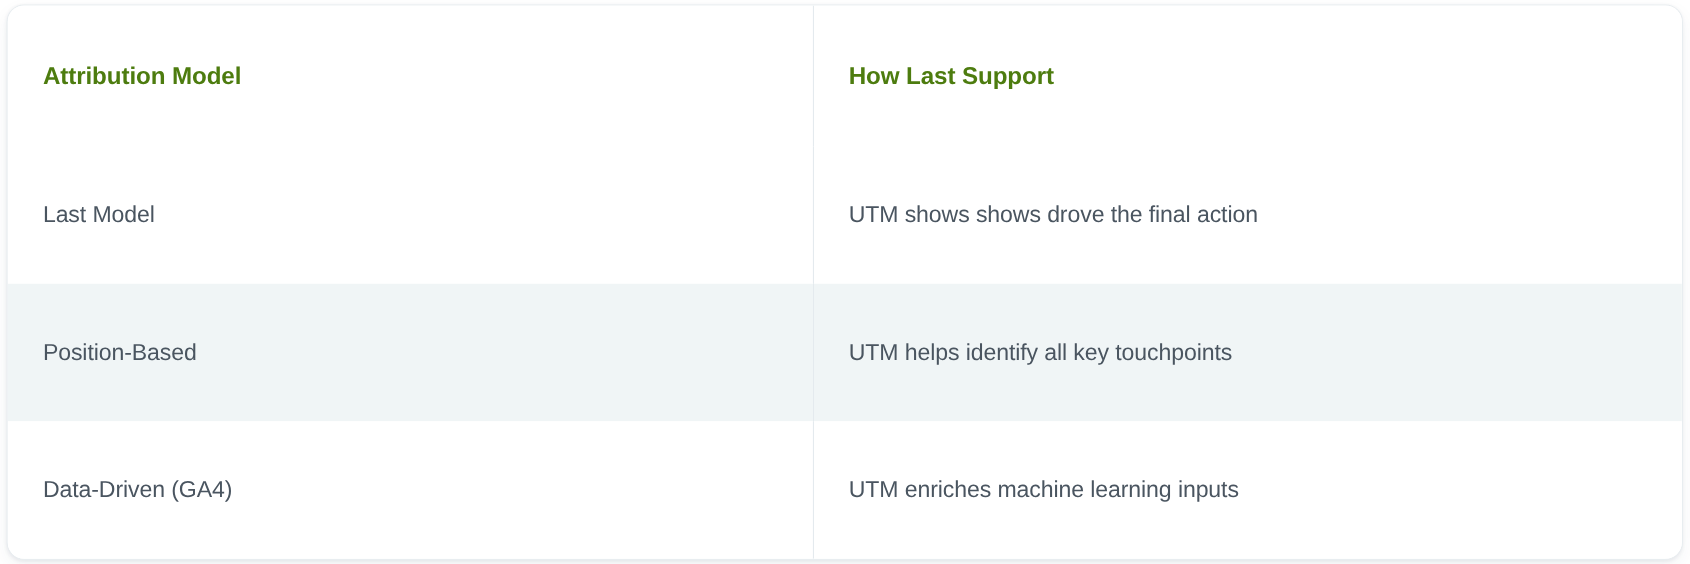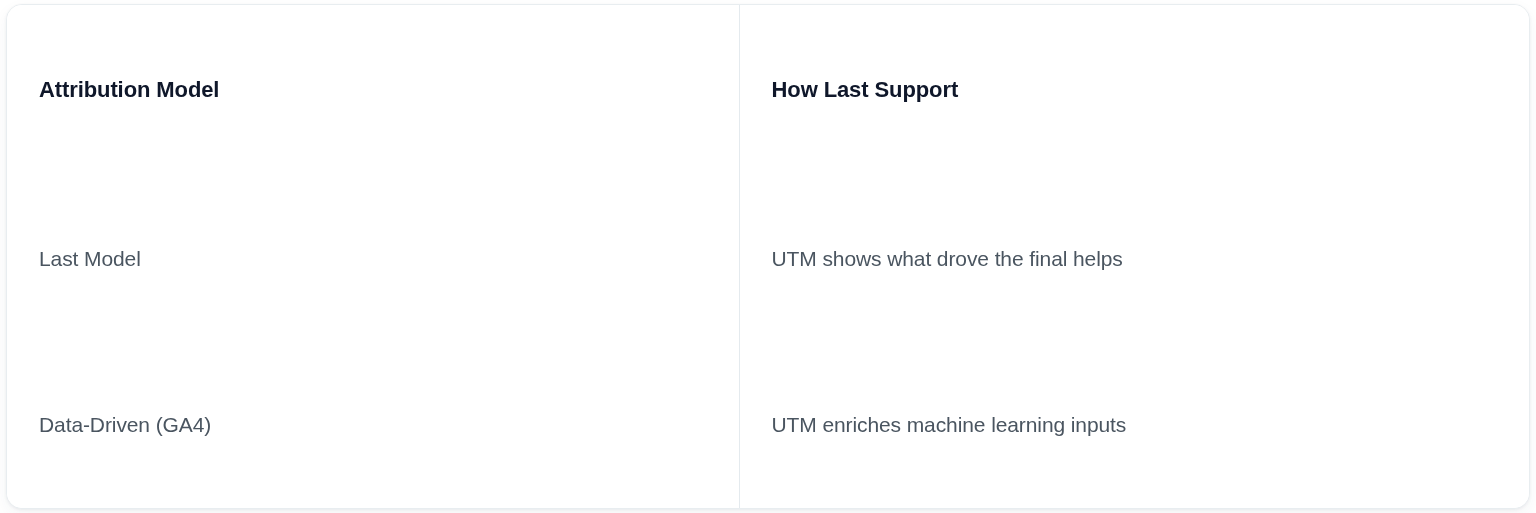--- a/index.html
+++ b/index.html
@@ -57,21 +57,21 @@
   }
 
   
   .row.header .cell {
     height: 103px;
     background: #ffffff;
   }
   .header-text {
     font-size: 22px;
     font-weight: bold;
-    color: #0f172a;
+    color: #4d7c0f;
     letter-spacing: -0.1px;
     line-height: 1.2;
     white-space: nowrap;
   }
 
   
   .row.body .cell {
     height: 100.5px;
   }
   .row.body.tinted .cell {
@@ -103,24 +103,32 @@
         <div class="header-text">How Last Support</div>
       </div>
     </div>
 
 
     <div class="row body plain">
       <div class="cell col-model">
         <div class="body-text">Last Model</div>
       </div>
       <div class="cell col-detail">
-        <div class="body-text">UTM shows what drove the final helps</div>
+        <div class="body-text">UTM shows shows drove the final action</div>
       </div>
     </div>
 
+    <div class="row body tinted">
+      <div class="cell col-model">
+        <div class="body-text">Position-Based</div>
+      </div>
+      <div class="cell col-detail">
+        <div class="body-text">UTM helps identify all key touchpoints</div>
+      </div>
+    </div>
 
     <div class="row body plain">
       <div class="cell col-model">
         <div class="body-text">Data-Driven (GA4)</div>
       </div>
       <div class="cell col-detail">
         <div class="body-text">UTM enriches machine learning inputs</div>
       </div>
     </div>
 

